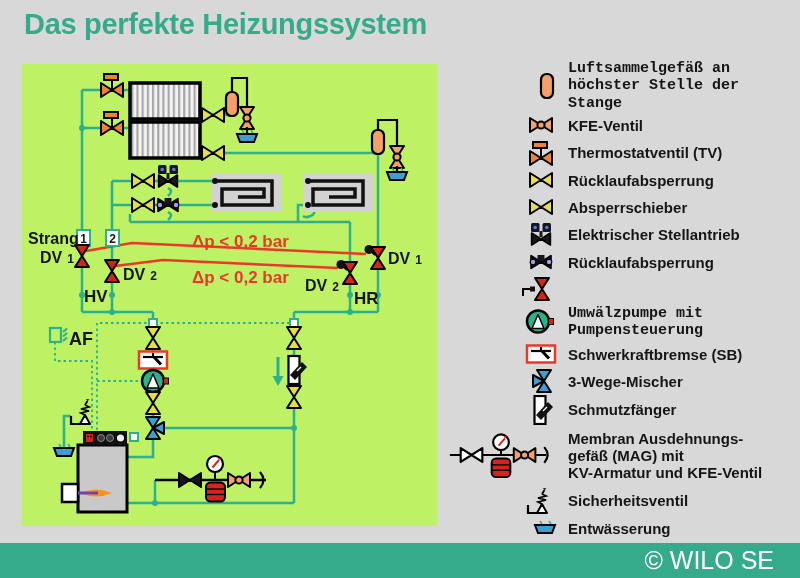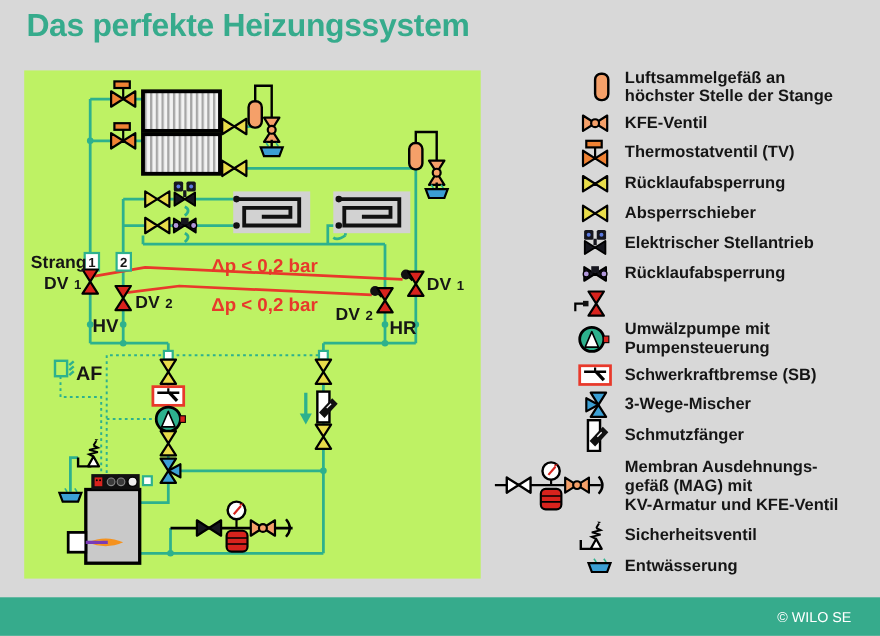--- a/index.html
+++ b/index.html
@@ -2,26 +2,26 @@
 <html><head>
 <meta charset="utf-8">
 <style>
   html,body{margin:0;padding:0;}
   body{width:800px;height:578px;background:#d8d8d8;font-family:"Liberation Sans",sans-serif;overflow:hidden;}
   .stage{position:relative;width:795px;height:578px;background:#d8d8d8;}
   .title{position:absolute;left:24px;top:8px;font-size:29px;font-weight:bold;color:#36ab8c;letter-spacing:-0.3px;}
   .panel{position:absolute;left:22px;top:64px;width:415px;height:462px;background:#bef264;}
   .legend{position:absolute;left:444px;top:60px;width:352px;}
   .lg-row{display:flex;align-items:center;min-height:27px;}
-  .lg-row.tall{min-height:38px;}
+  .lg-row.tall{min-height:38px;font-family:Liberation Mono, monospace;}
   .lg-row.mag{min-height:58px;margin:2px 0;align-items:center;}
   .lg-ico{width:118px;display:flex;justify-content:flex-end;align-items:center;padding-right:4px;box-sizing:border-box;flex:none;}
   .lg-label{font-size:15px;font-weight:bold;color:#151515;line-height:1.15;white-space:pre-line;padding-left:6px;}
   .footer{position:absolute;left:0;bottom:0;width:800px;height:35px;background:#36ab8c;}
-  .footer span{position:absolute;right:26px;top:0;line-height:35px;color:#ffffff;font-size:13px;}
+  .footer span{position:absolute;right:26px;top:0;line-height:35px;color:#ffffff;font-size:25px;}
   svg{display:block;}
   .hiddefs{position:absolute;width:0;height:0;}
 </style>
 </head>
 <body>
 
 <svg class="hiddefs" aria-hidden="true">
   <defs>
     <path id="bt" d="M-11,-7 L0,0 L-11,7 Z M11,-7 L0,0 L11,7 Z" fill="currentColor" stroke="#000" stroke-width="2" stroke-linejoin="round"></path>
     <g id="sym-vessel">

